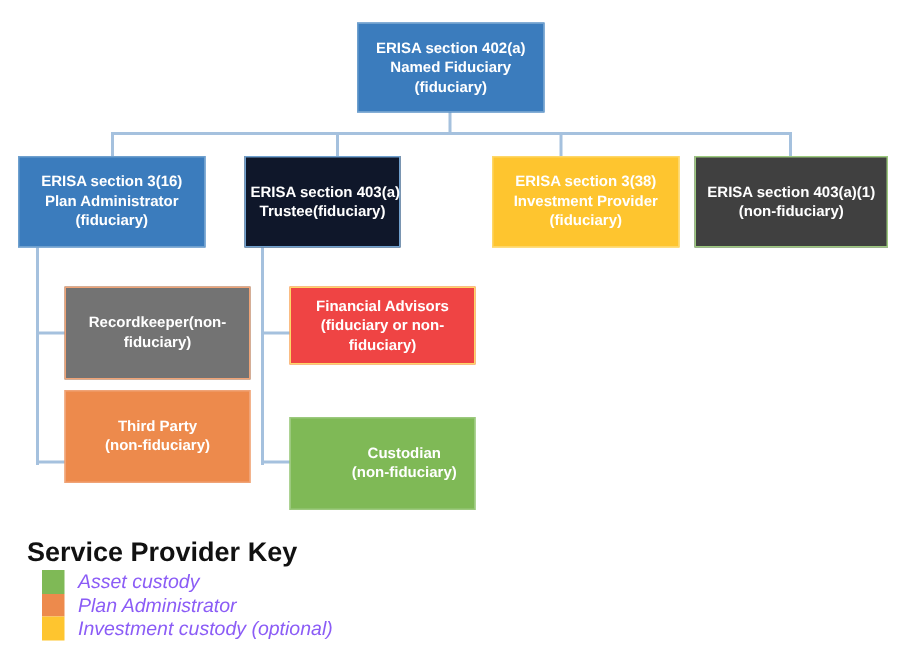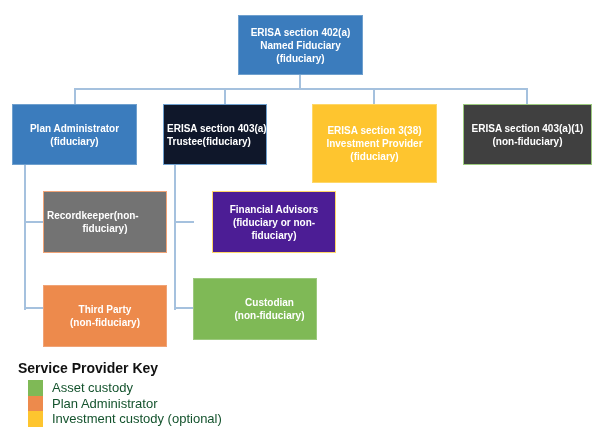--- a/index.html
+++ b/index.html
@@ -9,27 +9,27 @@
   }
   #org-chart{position:absolute;inset:0;}
   .seg{position:absolute;}
   .node{
     position:absolute;box-sizing:border-box;border:1px solid transparent;
     display:flex;flex-direction:column;justify-content:center;
     color:#ffffff;font-size:10px;font-weight:bold;line-height:13px;
     text-align:center;padding:2px 3px;
   }
   .node .line{white-space:nowrap;}
-  .node .line.justify{display:flex;justify-content:flex-start;}
+  .node .line.justify{display:flex;justify-content:center;}
   .legend{position:absolute;left:18px;top:360px;}
-  .legend-title{font-size:14px;font-weight:bold;color:#111;line-height:17px;}
+  .legend-title{font-size:18px;font-weight:bold;color:#111;line-height:17px;}
   #legend-items{margin-top:3px;margin-left:10px;}
   .legend-row{display:flex;align-items:center;height:15.5px;}
   .swatch{width:15px;height:15.5px;flex:0 0 15px;}
-  .legend-label{margin-left:9px;font-size:13px;color:#14532d;line-height:15px;white-space:nowrap;}
+  .legend-label{margin-left:9px;font-size:13px;color:#8b5cf6;line-height:15px;white-space:nowrap;font-style:italic;}
 </style>
 </head>
 <body>
 
 <div class="canvas">
   <div id="org-chart">
       <div class="seg" style="left: 299px; top: 74px; width: 2px; height: 15px; background: rgb(165, 193, 222);"></div>
       <div class="seg" style="left: 74px; top: 88px; width: 454px; height: 2px; background: rgb(165, 193, 222);"></div>
       <div class="seg" style="left: 74px; top: 90px; width: 2px; height: 14px; background: rgb(165, 193, 222);"></div>
       <div class="seg" style="left: 224px; top: 90px; width: 2px; height: 14px; background: rgb(165, 193, 222);"></div>
@@ -40,52 +40,53 @@
       <div class="seg" style="left: 26px; top: 307px; width: 18px; height: 2px; background: rgb(165, 193, 222);"></div>
       <div class="seg" style="left: 174px; top: 165px; width: 2px; height: 145px; background: rgb(165, 193, 222);"></div>
       <div class="seg" style="left: 176px; top: 221px; width: 18px; height: 2px; background: rgb(165, 193, 222);"></div>
       <div class="seg" style="left: 176px; top: 307px; width: 18px; height: 2px; background: rgb(165, 193, 222);"></div>
       <div class="node" style="left: 238px; top: 15px; width: 125px; height: 60px; background: rgb(59, 124, 189); border-color: rgb(111, 160, 206);">
         <div class="line">ERISA section 402(a)</div>
         <div class="line">Named Fiduciary</div>
         <div class="line">(fiduciary)</div>
       </div>
       <div class="node" style="left: 12px; top: 104px; width: 125px; height: 61px; background: rgb(59, 124, 189); border-color: rgb(111, 160, 206);">
+        <div class="line">ERISA section 3(16)</div>
         <div class="line">Plan Administrator</div>
         <div class="line">(fiduciary)</div>
       </div>
       <div class="node" style="left: 163px; top: 104px; width: 104px; height: 61px; background: #0f172a; border-color: rgb(111, 160, 206);">
         <div class="line">ERISA section 403(a)</div>
         <div class="line justify">
           <span>Trustee</span>
           <span>(fiduciary)</span>
         </div>
       </div>
-      <div class="node" style="left: 312px; top: 104px; width: 125px; height: 79px; background: rgb(254, 197, 47); border-color: rgb(254, 215, 104);">
+      <div class="node" style="left: 328px; top: 104px; width: 125px; height: 61px; background: rgb(254, 197, 47); border-color: rgb(254, 215, 104);">
         <div class="line">ERISA section 3(38)</div>
         <div class="line">Investment Provider</div>
         <div class="line">(fiduciary)</div>
       </div>
       <div class="node" style="left: 463px; top: 104px; width: 129px; height: 61px; background: #404040; border-color: rgb(156, 201, 126);">
         <div class="line">ERISA section 403(a)(1)</div>
         <div class="line">(non-fiduciary)</div>
       </div>
       <div class="node" style="left: 43px; top: 191px; width: 124px; height: 62px; background: #737373; border-color: rgb(240, 163, 118);">
         <div class="line justify">
           <span>Recordkeeper</span>
           <span>(non-</span>
         </div>
         <div class="line">fiduciary)</div>
       </div>
-      <div class="node" style="left: 193px; top: 191px; width: 124px; height: 62px; background: #4c1d95; border-color: rgb(254, 215, 104); margin-left: 19px;">
+      <div class="node" style="left: 193px; top: 191px; width: 124px; height: 52px; background: #ef4444; border-color: rgb(254, 215, 104);">
         <div class="line">Financial Advisors</div>
         <div class="line">(fiduciary or non-</div>
         <div class="line">fiduciary)</div>
       </div>
-      <div class="node" style="left: 43px; top: 285px; width: 124px; height: 62px; background: rgb(237, 138, 76); border-color: rgb(240, 163, 118);">
+      <div class="node" style="left: 43px; top: 260px; width: 124px; height: 62px; background: rgb(237, 138, 76); border-color: rgb(240, 163, 118);">
         <div class="line">Third Party</div>
         <div class="line">(non-fiduciary)</div>
       </div>
       <div class="node" style="left: 193px; top: 278px; width: 124px; height: 62px; background: rgb(127, 185, 86); border-color: rgb(156, 201, 126); padding-left: 32px;">
         <div class="line">Custodian</div>
         <div class="line">(non-fiduciary)</div>
       </div>
     </div>
   <div class="legend">
     <div class="legend-title">Service Provider Key</div>

